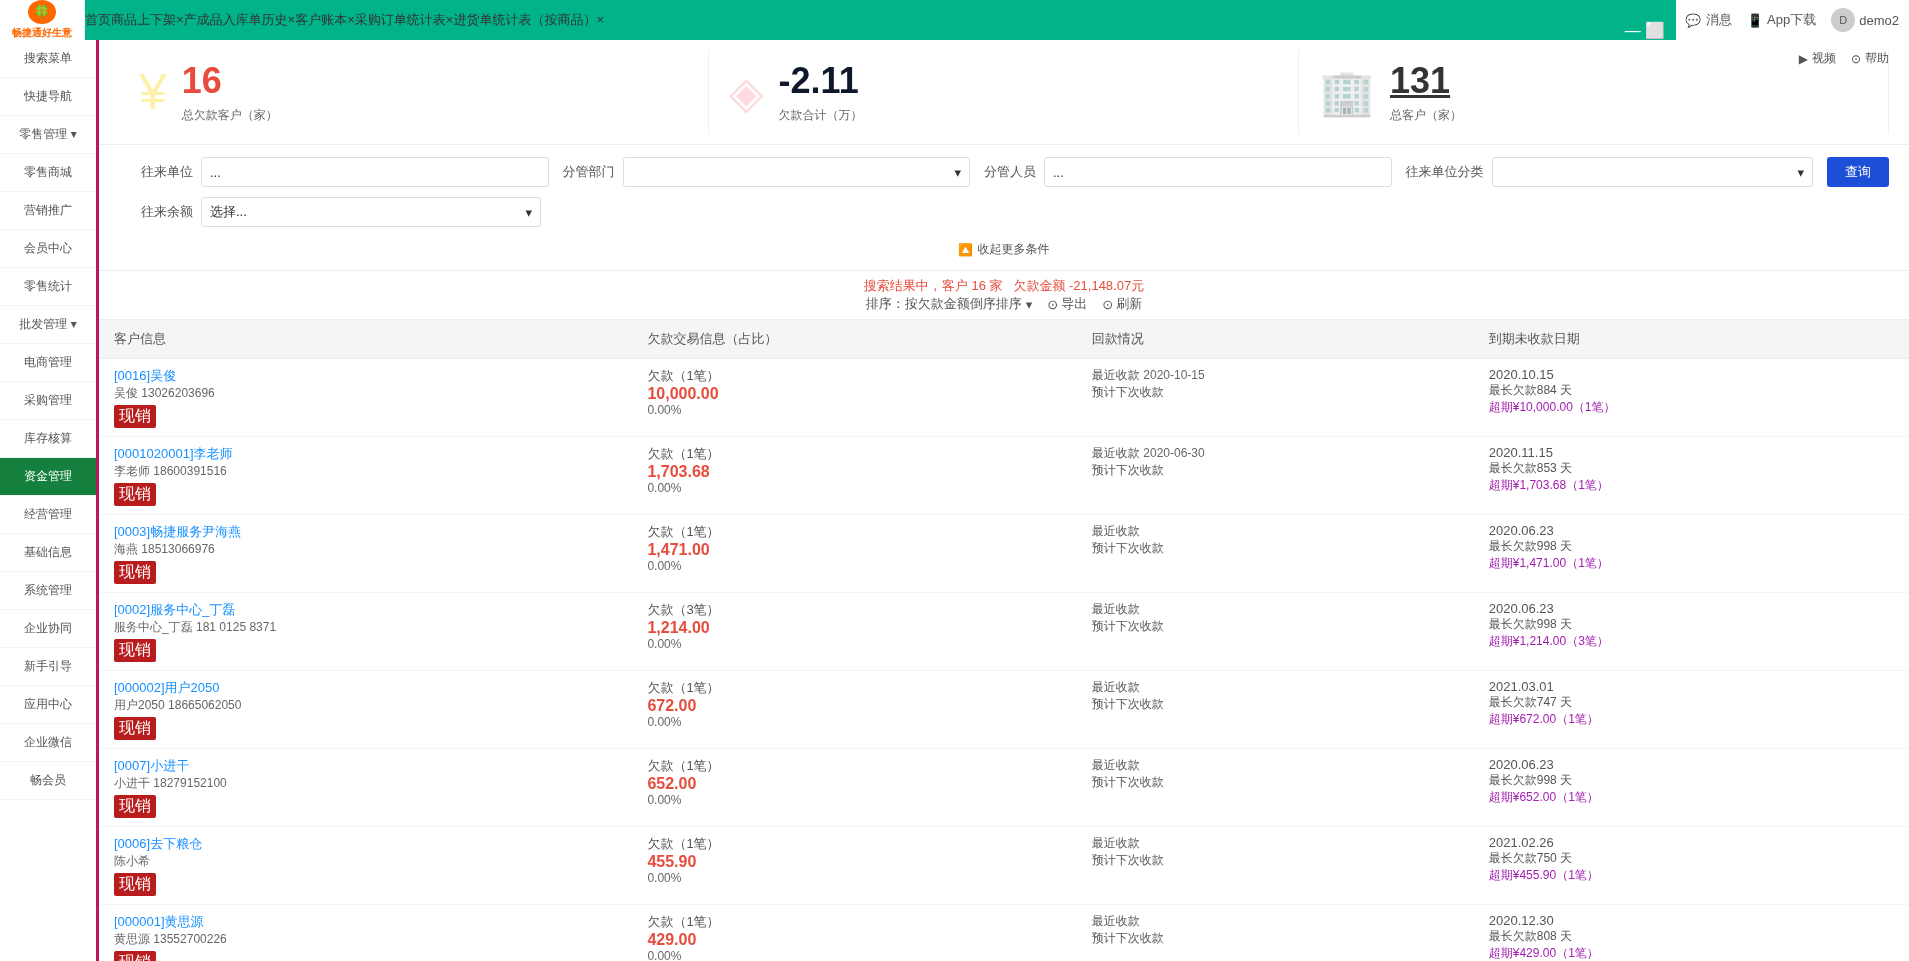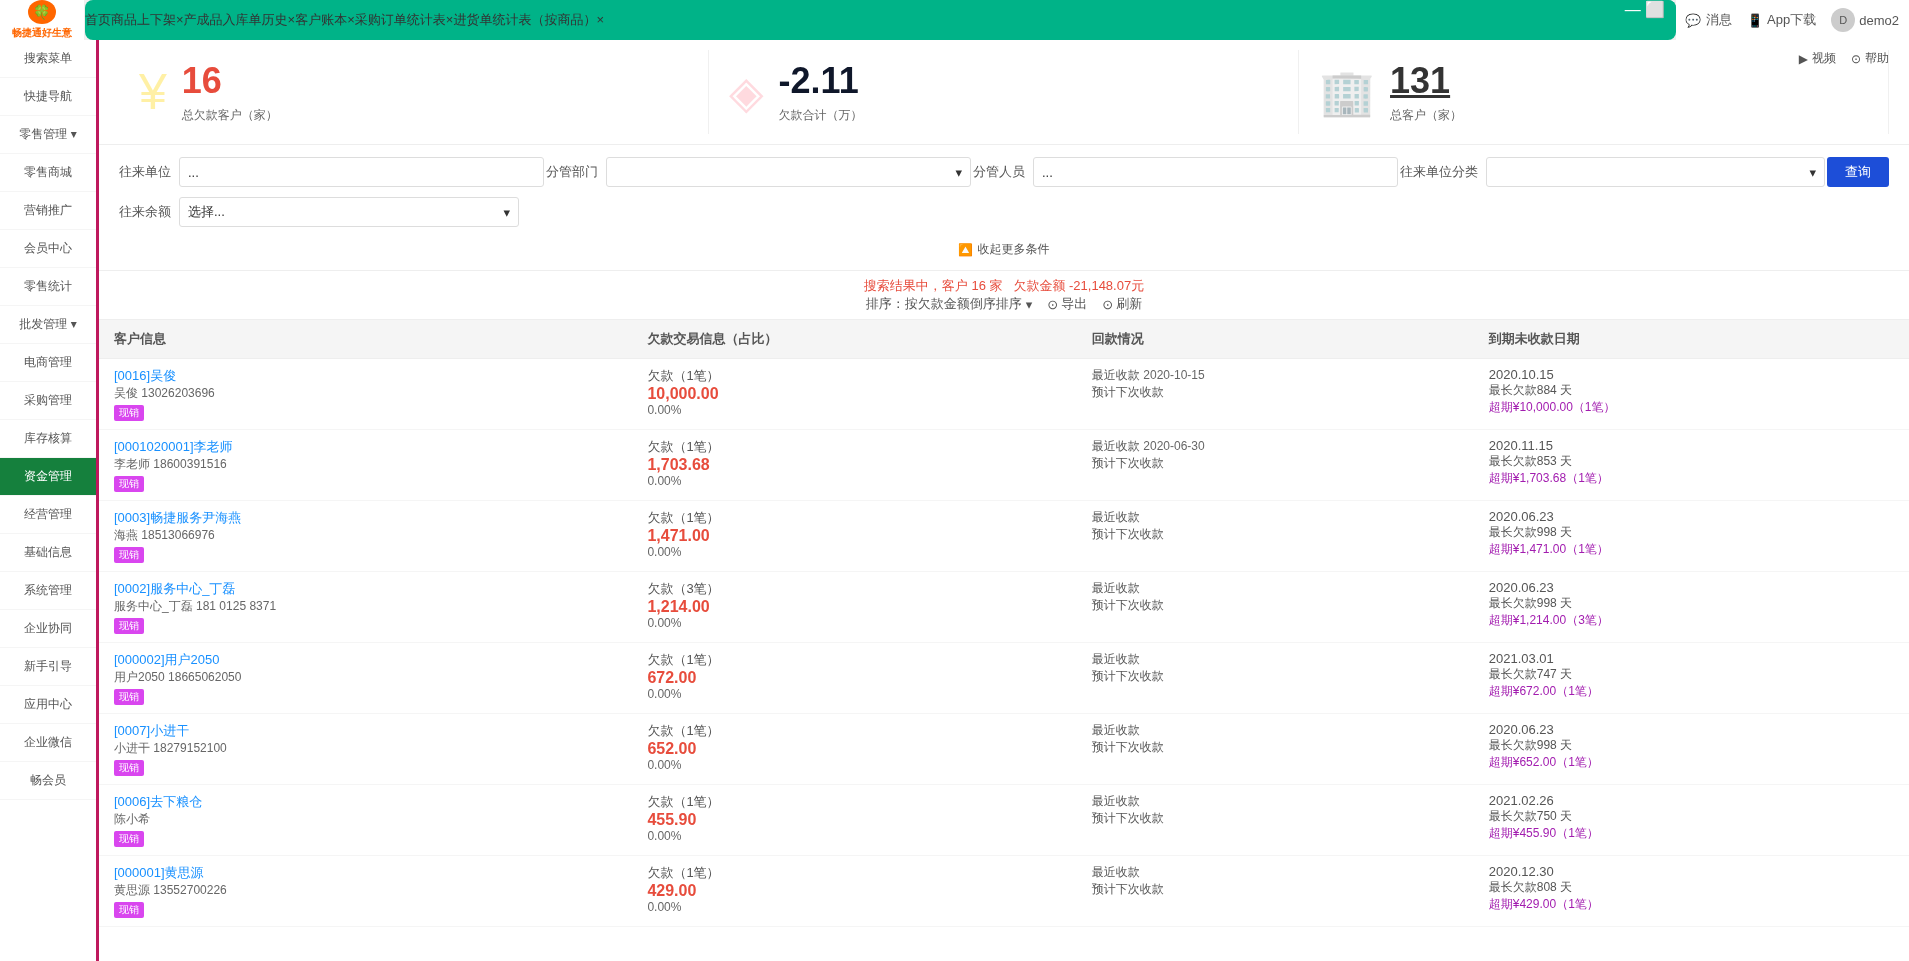--- a/index.html
+++ b/index.html
@@ -26,43 +26,43 @@
     .stat-number { font-size: 36px; font-weight: bold; }
     .stat-number.red { color: #e74c3c; }
     .stat-number.pink { color: #0f172a; }
     .stat-number.dark { color: #333; font-weight: 900; text-decoration: underline; }
     .stat-label { font-size: 12px; color: #666; margin-top: 5px; }
     .stats-top-right { position: absolute; right: 20px; top: 10px; display: flex; gap: 15px; }
     .stats-top-right-item { display: flex; align-items: center; gap: 4px; color: #555; font-size: 12px; cursor: pointer; }
 
     
     .filter-area { background: #fff; padding: 12px 20px 8px; border-bottom: 1px solid #eee; }
-    .filter-row { display: flex; align-items: center; gap: 2px; margin-bottom: 10px; }
+    .filter-row { display: flex; align-items: center; gap: 14px; margin-bottom: 10px; margin-left: 22px; }
     .filter-item { display: flex; align-items: center; gap: 8px; flex: 1; }
     .filter-label { font-size: 13px; color: #555; white-space: nowrap; }
     .filter-input { flex: 1; border: 1px solid #ddd; border-radius: 3px; padding: 5px 8px; font-size: 13px; display: flex; align-items: center; justify-content: space-between; cursor: pointer; min-height: 30px; }
     .filter-select { flex: 1; border: 1px solid #ddd; border-radius: 3px; padding: 5px 8px; font-size: 13px; display: flex; align-items: center; justify-content: space-between; cursor: pointer; min-height: 30px; background: #fff; }
     .filter-btn { background: #1d4ed8; color: #fff; border: none; border-radius: 3px; padding: 6px 18px; font-size: 13px; cursor: pointer; white-space: nowrap; }
     .collapse-row { display: flex; align-items: center; justify-content: center; color: #555; font-size: 12px; cursor: pointer; gap: 4px; padding: 4px 0; }
 
     
     .results-bar { background: #fff; padding: 6px 20px; display: flex; align-items: center; justify-content: space-between; border-bottom: 1px solid #eee; flex-direction: column; }
     .results-info { font-size: 13px; color: #555; }
     .results-info span { color: #e74c3c; }
     .results-actions { display: flex; align-items: center; gap: 15px; font-size: 13px; color: #555; }
     .results-sort { display: flex; align-items: center; gap: 4px; cursor: pointer; }
 
     
     .table-wrap { flex: 1; overflow-y: auto; background: #fff; }
     .data-table { width: 100%; border-collapse: collapse; }
-    .data-table th { background: #f5f5f5; padding: 10px 15px; text-align: left; font-size: 13px; font-weight: bold; color: #555; border-bottom: 1px solid #eee; position: sticky; top: 0; }
+    .data-table th { background: #f5f5f5; padding: 10px 15px; text-align: left; font-size: 13px; font-weight: normal; color: #555; border-bottom: 1px solid #eee; position: sticky; top: 0; }
     .data-table td { padding: 8px 15px; border-bottom: 1px solid #f5f5f5; vertical-align: top; font-size: 13px; }
     .customer-name { color: #1890ff; font-size: 13px; cursor: pointer; }
     .customer-phone { color: #666; font-size: 12px; }
-    .tag-green { background: #d946ef; color: #fff; font-size: 10px; padding: 1px 5px; border-radius: 2px; display: inline-block; margin-top: 3px; }
+    .tag-green { background: #b91c1c; color: #fff; font-size: 16px; padding: 1px 5px; border-radius: 2px; display: inline-block; margin-top: 3px; }
     .debt-amount { color: #e74c3c; font-size: 16px; font-weight: bold; }
     .debt-count { color: #555; font-size: 13px; }
     .pct { color: #666; font-size: 12px; }
     .date-text { color: #666; font-size: 12px; }
     .label-text { color: #555; font-size: 12px; text-align: right; }
     .overdue-link { color: #a21caf; font-size: 12px; cursor: pointer; }
     .max-debt-days { color: #555; font-size: 12px; }
     .due-date { color: #555; font-size: 13px; }
 
     
@@ -73,21 +73,21 @@
     .stat-block:last-child { border-right: none; }
   </style>
 </head>
 <body>
 
 <div class="top-bar-wrap">
   <div class="logo-section">
     <div class="logo-icon">🍀</div>
     <div style="font-size:10px; color:#ff6600; font-weight:bold; margin-top:2px;">畅捷通好生意</div>
   </div>
-  <div style="display:flex; flex:1; background:#00b388; align-items:flex-start; overflow:hidden;border-radius:8px;">
+  <div style="display:flex; flex:1; background:#00b388; align-items:flex-end; overflow:hidden;">
     <div id="tabs-container" style="display:flex; flex:1; align-items:center; height:40px; overflow:hidden;">
         <div class="tab">首页</div>
         <div class="tab">商品上下架<span class="close-x">×</span></div>
         <div class="tab">产成品入库单历史<span class="close-x">×</span></div>
         <div class="tab active">客户账本<span class="close-x">×</span></div>
         <div class="tab">采购订单统计表<span class="close-x">×</span></div>
         <div class="tab">进货单统计表（按商品）<span class="close-x">×</span></div>
       </div>
     <div style="display:flex; align-items:center; gap:5px; padding:0 10px; background:#00b388;">
       <span style="color:#fff; cursor:pointer; font-size:16px;">—</span>

